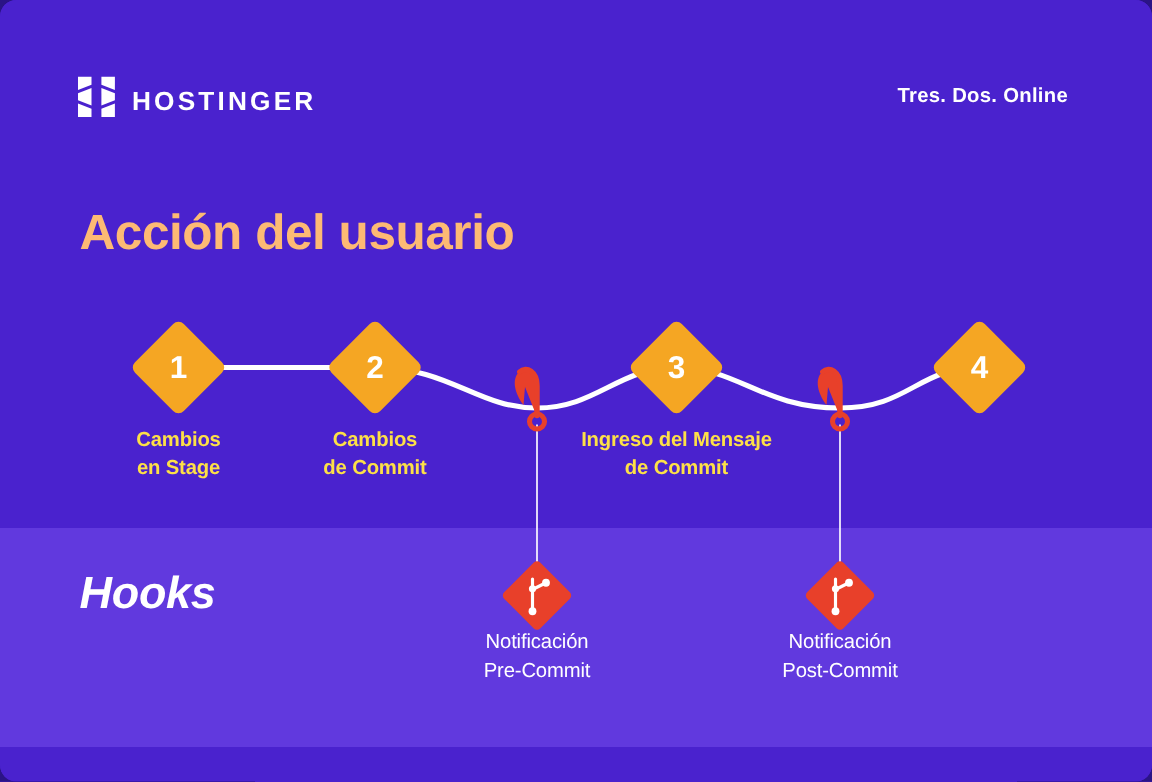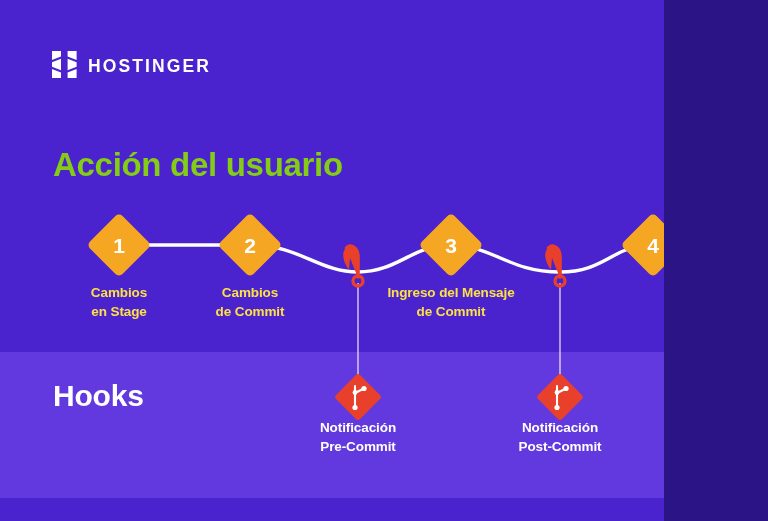--- a/index.html
+++ b/index.html
@@ -5,24 +5,25 @@
   html, body {
     margin: 0;
     padding: 0;
     background: #2b1486;
   }
   body {
     font-family: "Liberation Sans", sans-serif;
   }
   #infographic {
     position: relative;
-    width: 664px;
+    width: 768px;
     height: 521px;
     overflow: hidden;
     background: #4a22ce;
+    border-radius: 11px;
   }
 
   
   .band-top {
     position: absolute;
     left: 0; top: 0;
     width: 768px; height: 352px;
     background: #4a22ce;
   }
   .band-hooks {
@@ -58,33 +59,34 @@
     right: 56px; top: 56px;
     color: #ffffff;
     font-size: 13.5px;
     font-weight: bold;
     letter-spacing: 0.2px;
   }
 
   
   .heading-user {
     position: absolute;
-    left: 53px; top: 146px;
-    color: #84cc16;
+    left: 53px; top: 136px;
+    color: #fdba74;
     font-size: 33px;
     font-weight: bold;
     letter-spacing: -0.3px;
   }
   .heading-hooks {
     position: absolute;
     left: 53px; top: 379px;
     color: #ffffff;
     font-size: 30px;
     font-weight: bold;
     letter-spacing: -0.2px;
+    font-style: italic;
   }
 
   
   .flow-layer {
     position: absolute;
     left: 0; top: 0;
     width: 768px; height: 521px;
     pointer-events: none;
   }
 
@@ -96,21 +98,21 @@
     font-weight: bold;
     line-height: 19px;
     text-align: center;
     white-space: pre-line;
     letter-spacing: -0.1px;
   }
   .hook-label {
     position: absolute;
     color: #ffffff;
     font-size: 13.5px;
-    font-weight: bold;
+    font-weight: normal;
     line-height: 19px;
     text-align: center;
     white-space: pre-line;
     letter-spacing: -0.1px;
   }
 
   
   .step-number {
     position: absolute;
     color: #ffffff;
@@ -136,20 +138,21 @@
         <path d="M0 11.2 L9 7.7 L9 19.3 L0 15.8 Z" fill="#ffffff"></path>
         <path d="M0 18 L9 21.5 L9 27 L0 27 Z" fill="#ffffff"></path>
         <path d="M15.6 0 L24.6 0 L24.6 9 L15.6 5.5 Z" fill="#ffffff"></path>
         <path d="M15.6 7.7 L24.6 11.2 L24.6 15.8 L15.6 19.3 Z" fill="#ffffff"></path>
         <path d="M15.6 21.5 L24.6 18 L24.6 27 L15.6 27 Z" fill="#ffffff"></path>
       </svg>
     </span>
     <span class="brand-name">HOSTINGER</span>
   </div>
 
+  <div class="site-credit">Tres. Dos. Online</div>
 
   <div class="heading-user">Acción del usuario</div>
   <div class="heading-hooks">Hooks</div>
 
   <svg class="flow-layer" viewBox="0 0 768 521">
 
     <path d="M 119 245
              L 250 245
              C 300 245, 318 272, 358 272
              C 398 272, 412 245, 451 245

